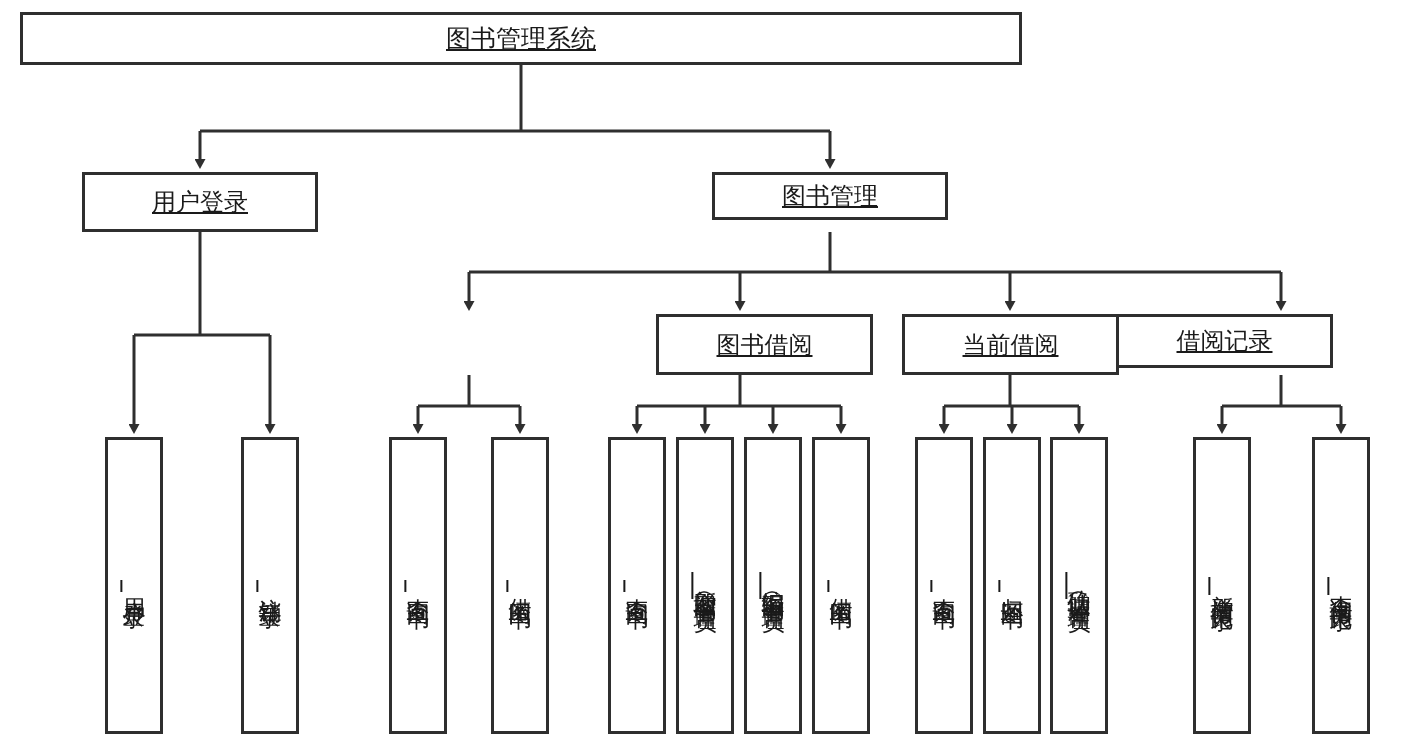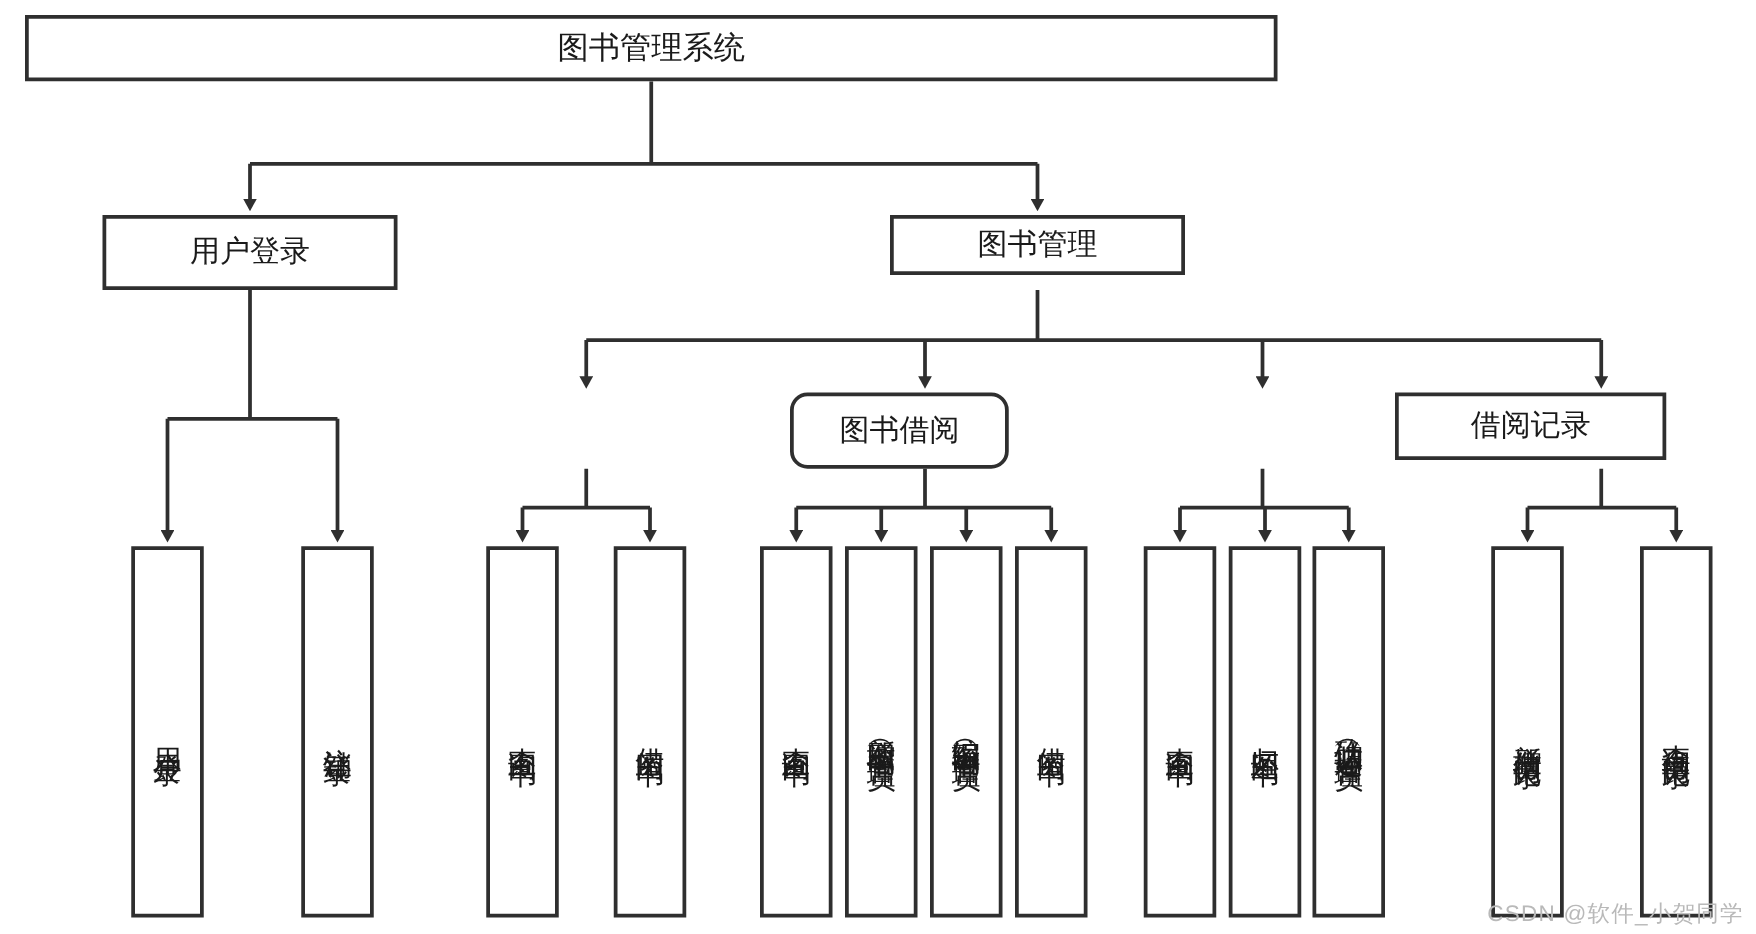--- a/index.html
+++ b/index.html
@@ -17,20 +17,21 @@
     position:absolute;
     box-sizing:border-box;
     border:3px solid #2f2f2f;
     background:#ffffff;
     color:#1a1a1a;
     display:flex;
     align-items:center;
     justify-content:center;
     text-align:center;
     line-height:1.25;
+    text-decoration:underline;
   }
   .node.h{ font-size:24px; }
   .node.root{ font-size:25px; }
   .node.v{
     font-size:23px;
     writing-mode:vertical-rl;
     text-orientation:upright;
     letter-spacing:3px;
     padding:4px 0;
     white-space:nowrap;
@@ -98,35 +99,35 @@
       <path d="M1222,406 L1222,425" marker-end="url(#arw)"></path>
       <path d="M1341,406 L1341,425" marker-end="url(#arw)"></path>
     </g>
   </svg>
 
   <div class="node h root" style="left:20px;top:12px;width:1002px;height:53px;">图书管理系统</div>
 
   <div class="node h" style="left:82px;top:172px;width:236px;height:60px;">用户登录</div>
   <div class="node h" style="left:712px;top:172px;width:236px;height:48px;">图书管理</div>
 
-  <div class="node h" style="left:632px;top:314px;width:175px;height:61px;border-radius:14px;">图书借阅</div>
+  <div class="node h" style="left:656px;top:314px;width:217px;height:61px;">图书借阅</div>
+  <div class="node h" style="left:902px;top:314px;width:217px;height:61px;">当前借阅</div>
   <div class="node h" style="left:1116px;top:314px;width:217px;height:54px;">借阅记录</div>
 
   <div class="node v" style="left:105px;top:437px;width:58px;height:297px;">用户登录</div>
   <div class="node v" style="left:241px;top:437px;width:58px;height:297px;">注销登录</div>
 
   <div class="node v" style="left:389px;top:437px;width:58px;height:297px;">查询图书</div>
   <div class="node v" style="left:491px;top:437px;width:58px;height:297px;">借阅图书</div>
 
   <div class="node v" style="left:608px;top:437px;width:58px;height:297px;">查询图书</div>
   <div class="node v" style="left:676px;top:437px;width:58px;height:297px;">新增图书（管理员）</div>
   <div class="node v" style="left:744px;top:437px;width:58px;height:297px;">编辑图书（管理员）</div>
   <div class="node v" style="left:812px;top:437px;width:58px;height:297px;">借阅图书</div>
 
   <div class="node v" style="left:915px;top:437px;width:58px;height:297px;">查询图书</div>
   <div class="node v" style="left:983px;top:437px;width:58px;height:297px;">归还图书</div>
   <div class="node v" style="left:1050px;top:437px;width:58px;height:297px;">确认归还（管理员）</div>
 
   <div class="node v" style="left:1193px;top:437px;width:58px;height:297px;">新增借阅记录</div>
   <div class="node v" style="left:1312px;top:437px;width:58px;height:297px;">查询借阅记录</div>
 
-  <div id="watermark">CSDN @软件_小贺同学</div>
 </div>
 
 </body></html>

